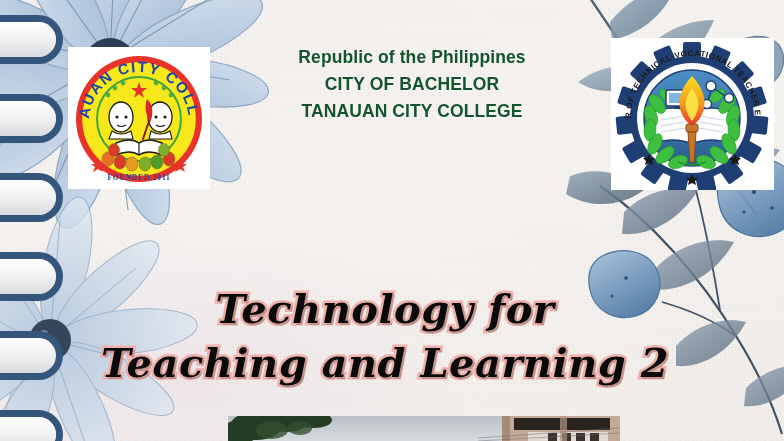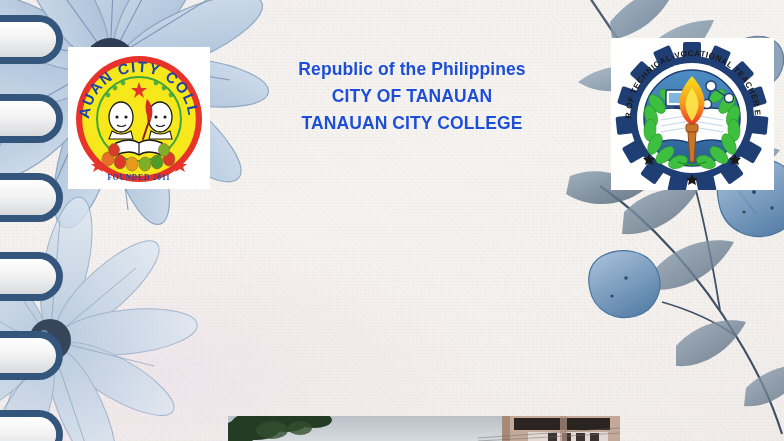--- a/index.html
+++ b/index.html
@@ -73,25 +73,25 @@
     position: absolute;
     left: 611px; top: 38px;
     width: 163px; height: 152px;
     background: #ffffff;
     z-index: 4;
   }
 
   
   #header-text {
     position: absolute;
-    left: 212px; top: 56px;
+    left: 212px; top: 44px;
     width: 400px;
     z-index: 5;
     text-align: center;
-    color: #1d4ed8;
+    color: #14532d;
     font-weight: bold;
     font-size: 17.5px;
     line-height: 27px;
     letter-spacing: .1px;
     text-shadow: 0 0 2px rgba(255,255,255,.55);
   }
   #header-text .hline { white-space: nowrap; }
   #header-text .hline.wide { letter-spacing: -.2px; }
 
   
@@ -435,24 +435,28 @@
         <path d="M81 38 C92 50 96 62 92 74 C89 82 84 86 81 88 C78 86 73 82 70 74 C66 62 70 50 81 38 Z" fill="url(#flameG)"></path>
         <path d="M81 50 C87 58 89 66 86 74 C84 79 82 82 81 83 C80 82 78 79 76 74 C73 66 75 58 81 50 Z" fill="#f9e84a" opacity=".9"></path>
         <rect x="75" y="86" width="12" height="8" rx="2" fill="#c9752a" stroke="#8a4a18" stroke-width="1"></rect>
         <path d="M77 94 L79 124 L83 124 L85 94 Z" fill="#c9752a" stroke="#8a4a18" stroke-width="1"></path>
       </g>
     </svg>
   </div>
 
   <div id="header-text">
     <div class="hline">Republic of the Philippines</div>
-    <div class="hline">CITY OF TANAUAN</div>
+    <div class="hline">CITY OF BACHELOR</div>
     <div class="hline">TANAUAN CITY COLLEGE</div>
   </div>
 
+  <div id="main-title">
+    <span class="tline tline-1">Technology for</span>
+    <span class="tline tline-2">Teaching and Learning 2</span>
+  </div>
 
   <div id="campus-photo">
     <svg viewBox="0 0 392 25" width="392" height="25" preserveAspectRatio="none">
       <defs>
         <linearGradient id="skyG" x1="0" y1="0" x2="0" y2="1">
           <stop offset="0%" stop-color="#b9c0c6"></stop>
             <stop offset="100%" stop-color="#d6dbde"></stop>
         </linearGradient>
       </defs>
       <rect width="392" height="25" fill="url(#skyG)"></rect>

